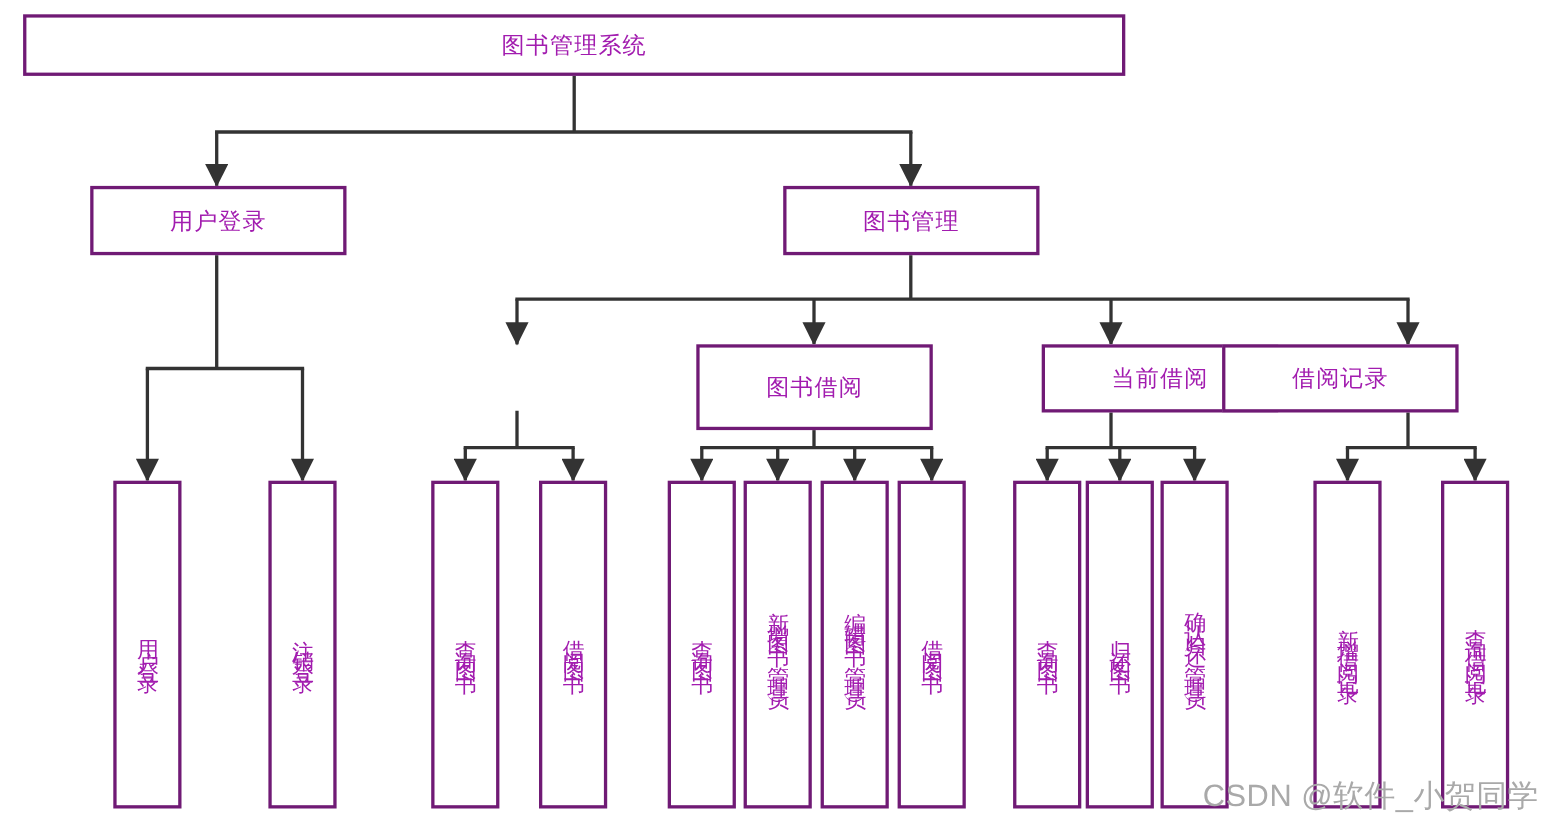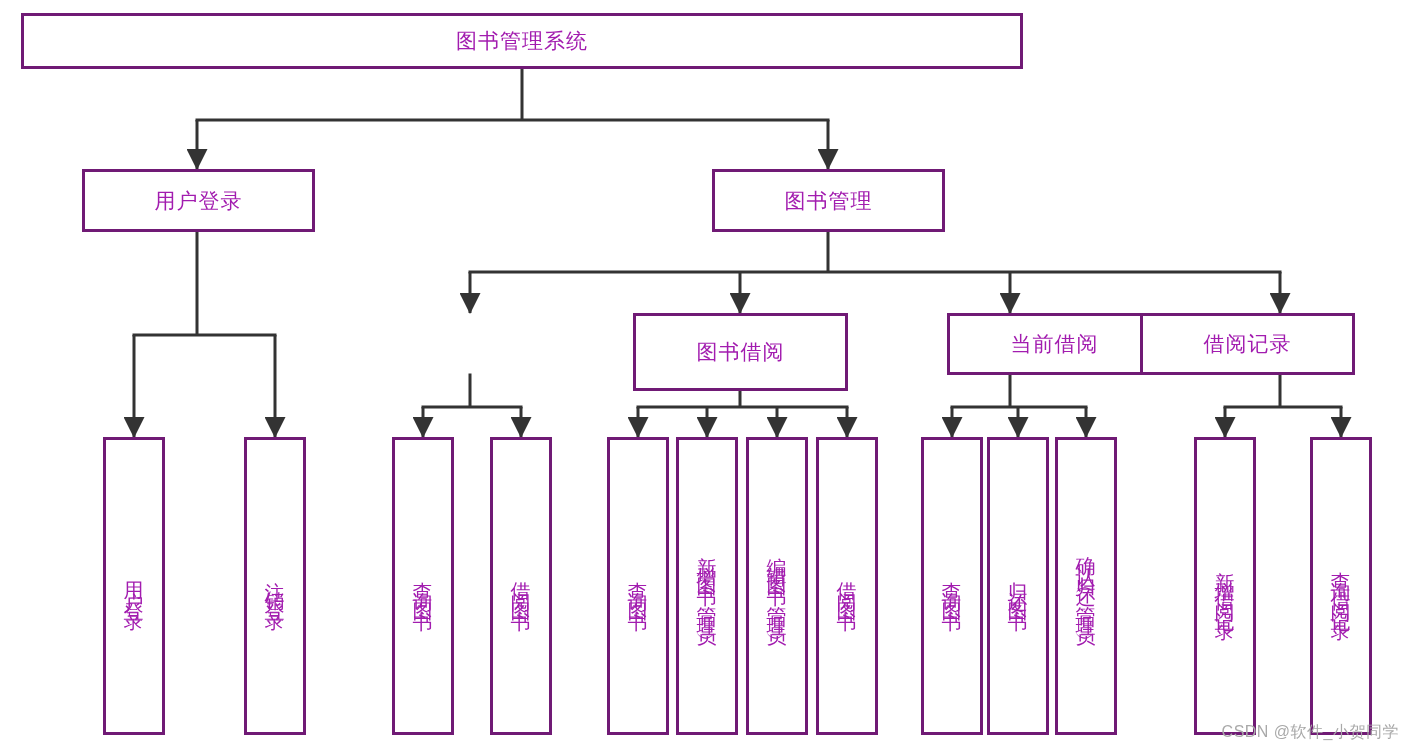--- a/index.html
+++ b/index.html
@@ -35,21 +35,21 @@
     font-size: 20px;
     letter-spacing: 10px;
     white-space: normal;
     line-height: 1;
   }
   .watermark {
     position: absolute;
     right: 6px;
     bottom: 4px;
     color: #a9a9a9;
-    font-size: 16px;
+    font-size: 28px;
     letter-spacing: 0.5px;
   }
 </style>
 </head>
 <body>
 
 <div class="canvas">
 
   <svg class="connectors" width="1405" height="747" viewBox="0 0 1405 747">
     <defs>
@@ -94,21 +94,21 @@
     </g>
   </svg>
 
   <div class="box" style="left:21px; top:13px; width:1002px; height:56px;">图书管理系统</div>
 
   <div class="box" style="left:82px; top:169px; width:233px; height:63px;">用户登录</div>
   <div class="box" style="left:712px; top:169px; width:233px; height:63px;">图书管理</div>
 
   <div class="box" style="left:633px; top:313px; width:215px; height:78px;">图书借阅</div>
   <div class="box" style="left:903px; top:313px; width:215px; height:62px;margin-left:44px;">当前借阅</div>
-  <div class="box" style="left:1140px; top:313px; width:215px; height:62px;">借阅记录</div>
+  <div class="box" style="left:1111px; top:313px; width:215px; height:62px;">借阅记录</div>
 
   <div class="box leaf" style="left:103px; top:437px; width:62px; height:298px;">用户登录</div>
   <div class="box leaf" style="left:244px; top:437px; width:62px; height:298px;">注销登录</div>
 
   <div class="box leaf" style="left:392px; top:437px; width:62px; height:298px;">查询图书</div>
   <div class="box leaf" style="left:490px; top:437px; width:62px; height:298px;">借阅图书</div>
 
   <div class="box leaf" style="left:607px; top:437px; width:62px; height:298px;">查询图书</div>
   <div class="box leaf" style="left:676px; top:437px; width:62px; height:298px;">新增图书（管理员）</div>
   <div class="box leaf" style="left:746px; top:437px; width:62px; height:298px;">编辑图书（管理员）</div>

